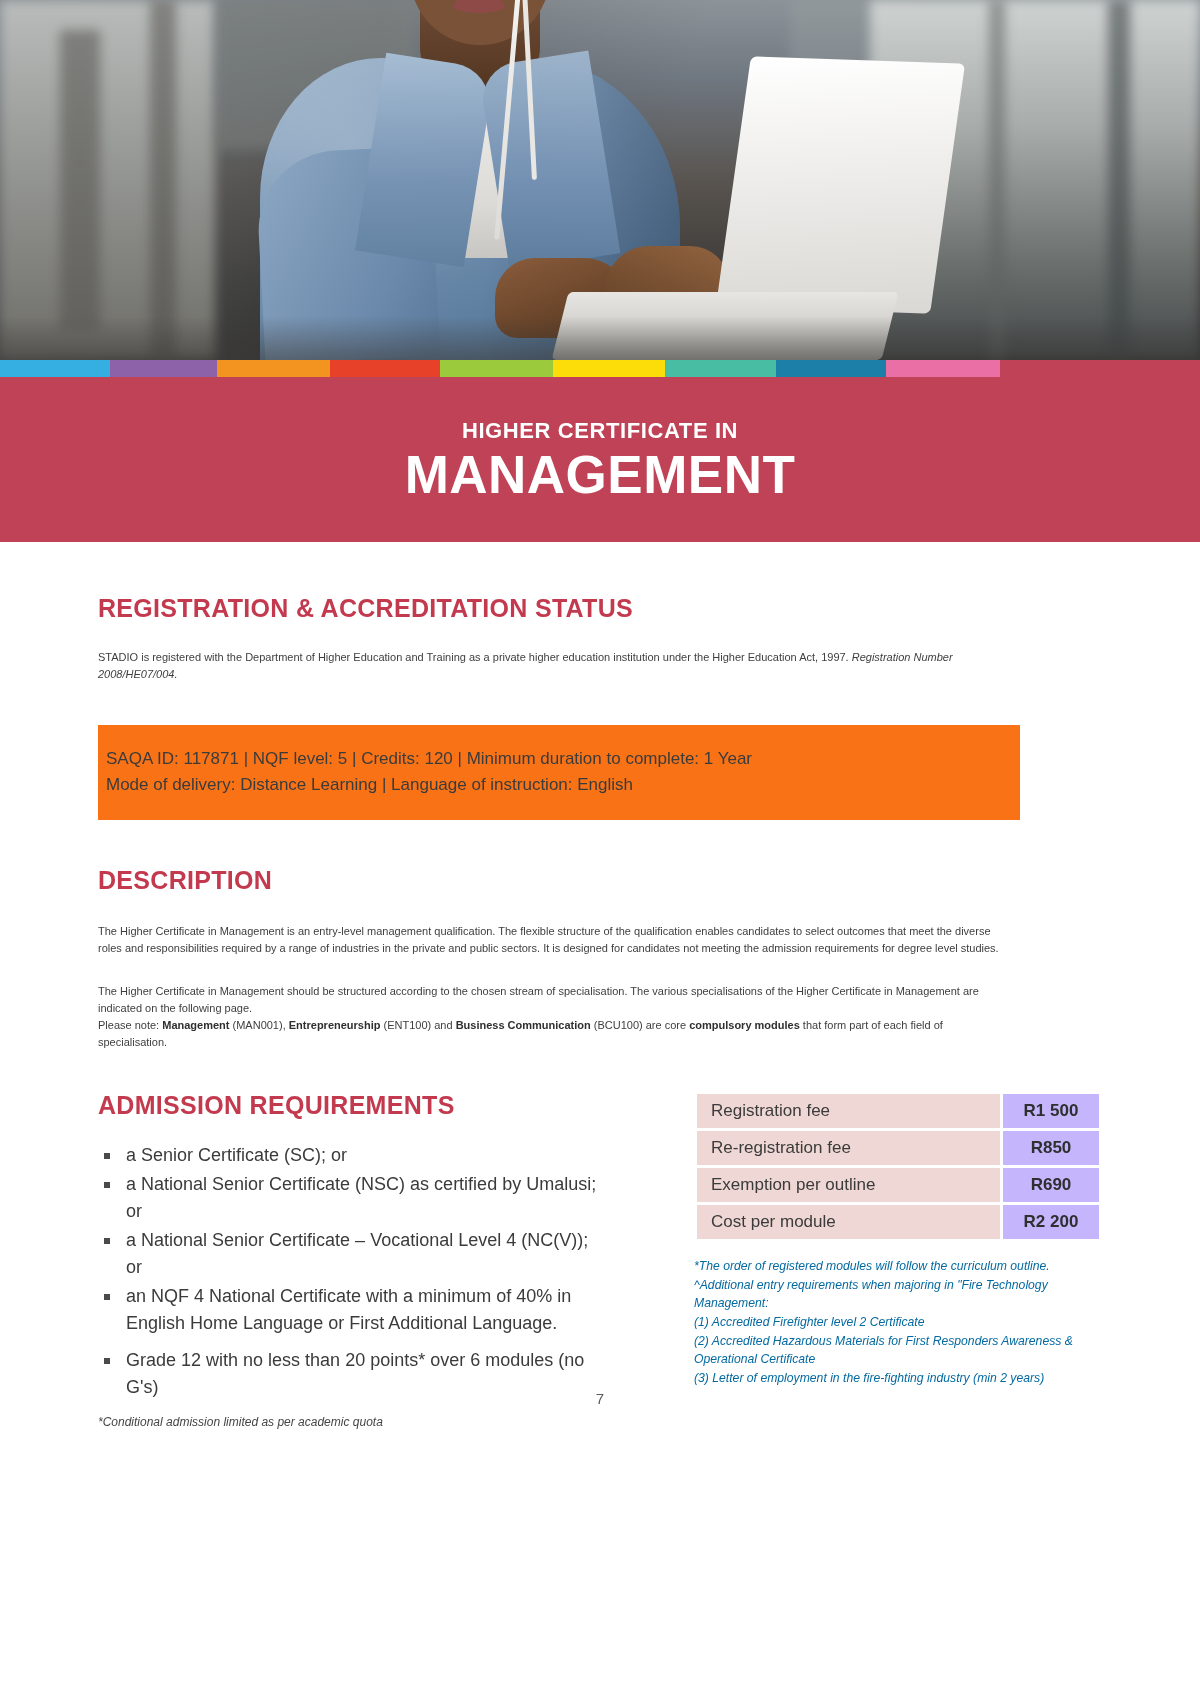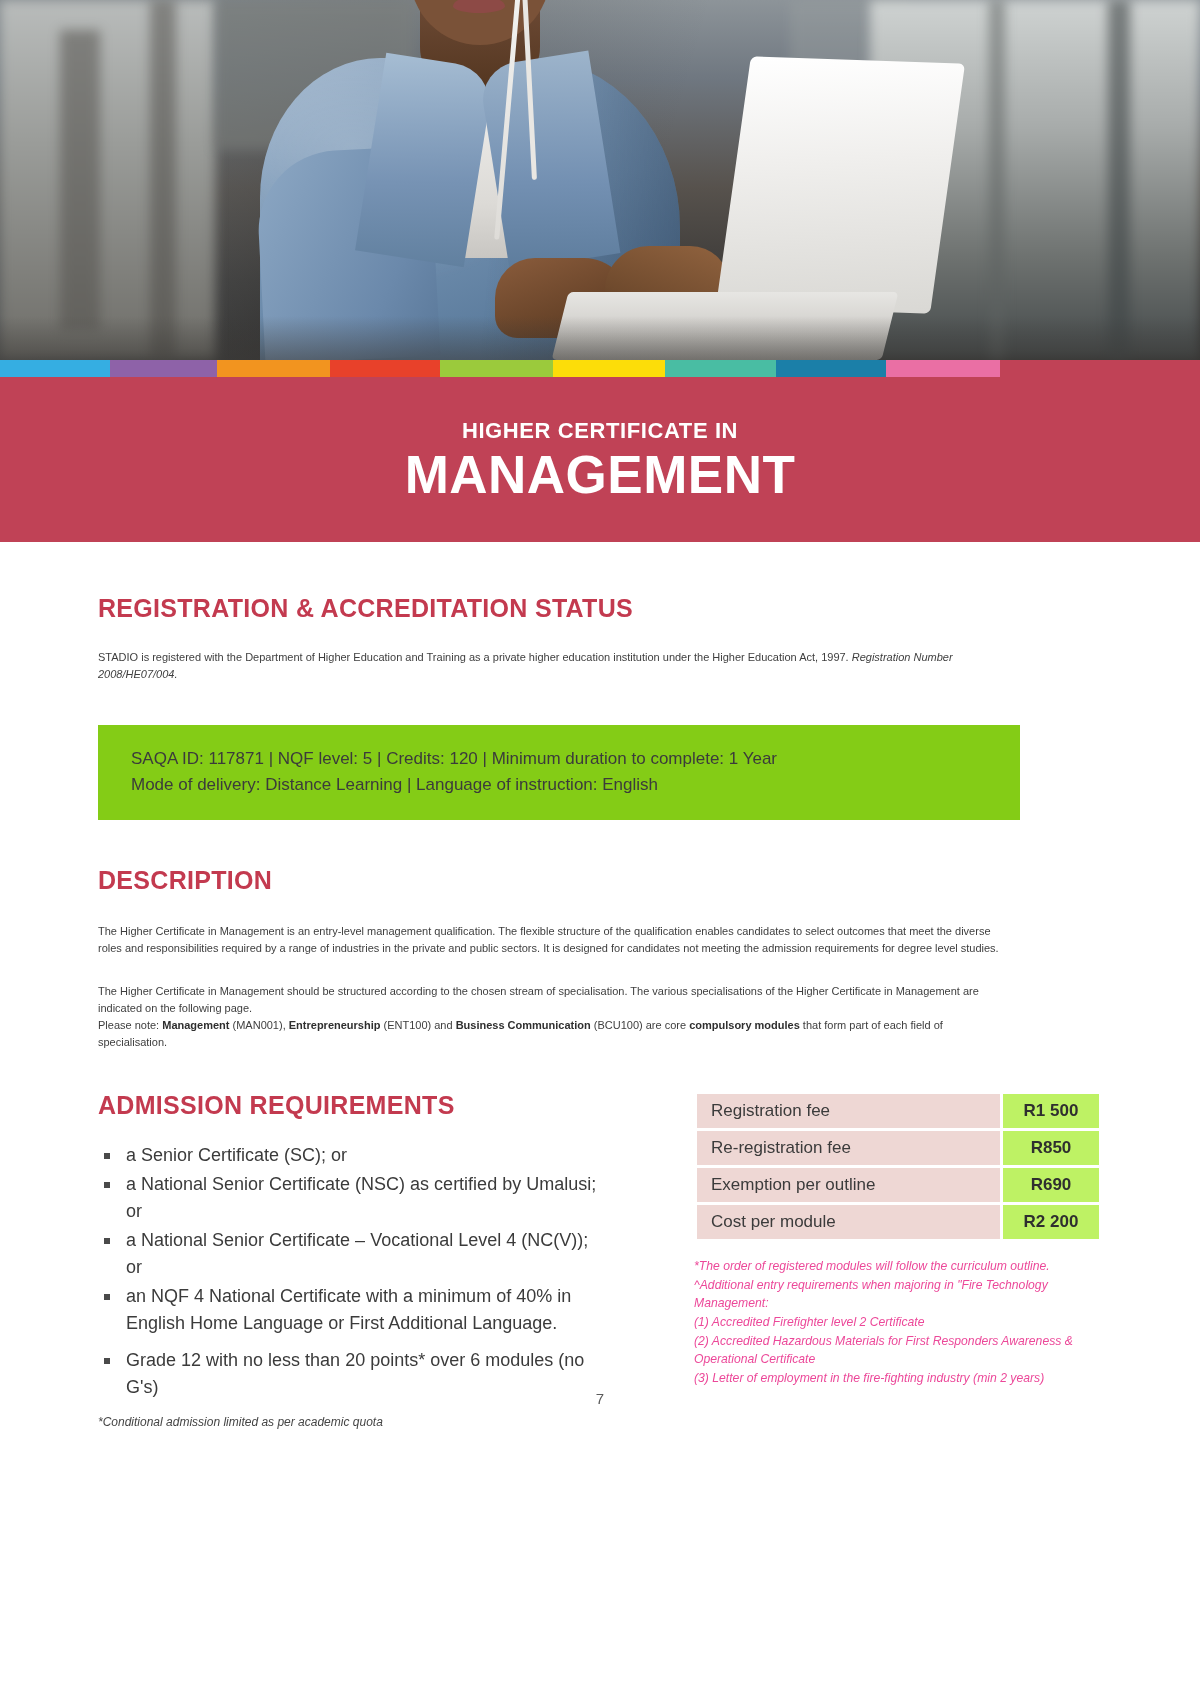--- a/index.html
+++ b/index.html
@@ -175,22 +175,22 @@
   }
   .body-text b { font-weight: bold; color: #2f2f2f; }
 
   #regstatus-heading { margin-top: 52px; }
   #regstatus-para { margin-top: 26px; width: 890px; }
   #regstatus-para i { font-style: italic; }
 
   .info-box {
     margin-top: 42px;
     width: 922px;
-    background: #84cc16;
-    padding: 21px 24px 22px 33px;
+    background: #f97316;
+    padding: 21px 24px 22px 8px;
   }
   .info-box p {
     margin: 0;
     font-size: 17px;
     color: #3b3b3b;
     line-height: 1.52;
   }
 
   #description-heading { margin-top: 46px; }
   #desc-p1 { margin-top: 28px; width: 905px; }
@@ -259,21 +259,21 @@
     letter-spacing: 0.4px;
   }
   table.cost td.label {
     background: #eed7d4;
     color: #3b3b3b;
     font-size: 17px;
     padding: 7px 14px;
     text-align: left;
   }
   table.cost td.value {
-    background: #bef264;
+    background: #c4b5fd;
     color: #2f2f2f;
     font-size: 17px;
     font-weight: bold;
     padding: 7px 6px;
     text-align: center;
     width: 96px;
   }
   table.cost td.note {
     background: #c04256;
     color: #ffffff;
@@ -283,21 +283,21 @@
     line-height: 1.35;
   }
 
   .footnotes {
     margin-top: 16px;
     width: 400px;
   }
   .footnotes p {
     margin: 0 0 2px 0;
     font-size: 12.2px;
-    color: #ec4899;
+    color: #0369a1;
     line-height: 1.42;
     font-style: italic;
   }
 
   .page-number {
     position: absolute;
     left: 0;
     right: 0;
     bottom: 22px;
     text-align: center;

